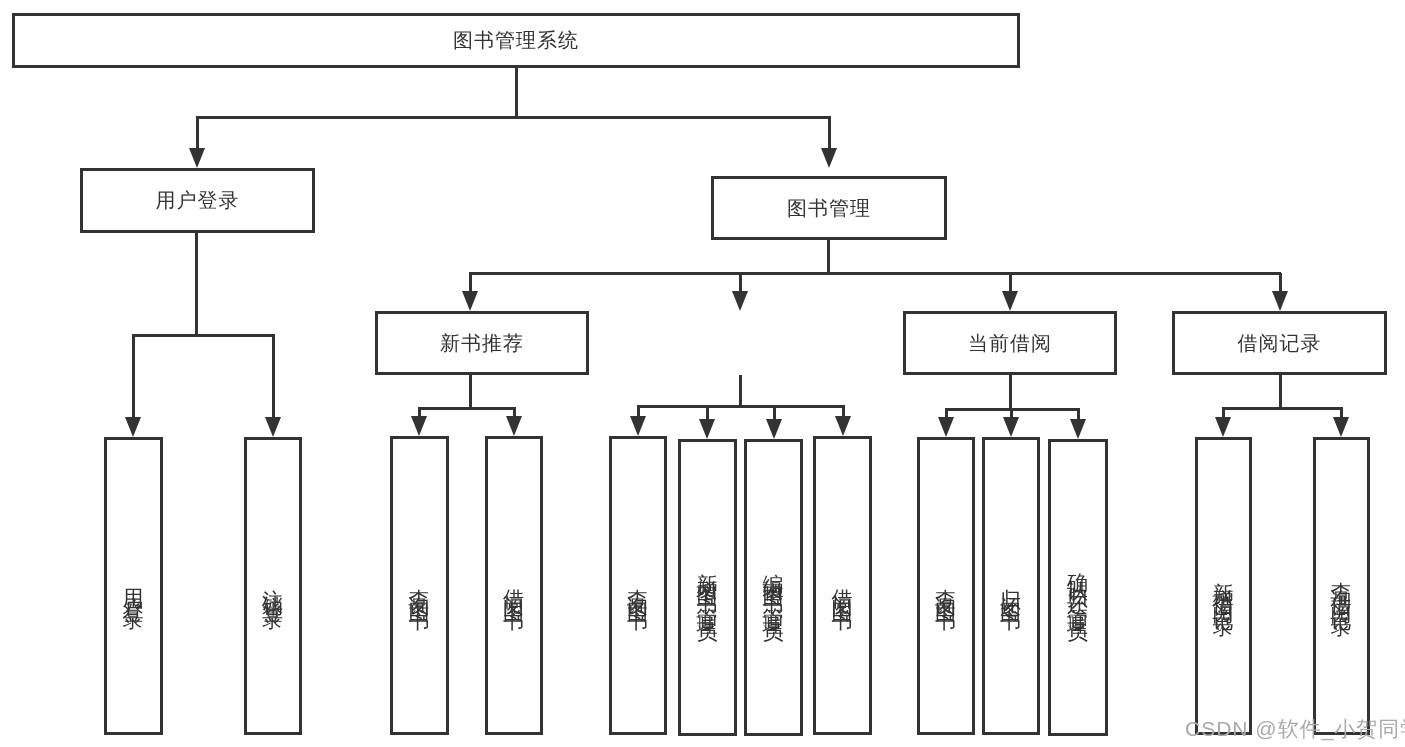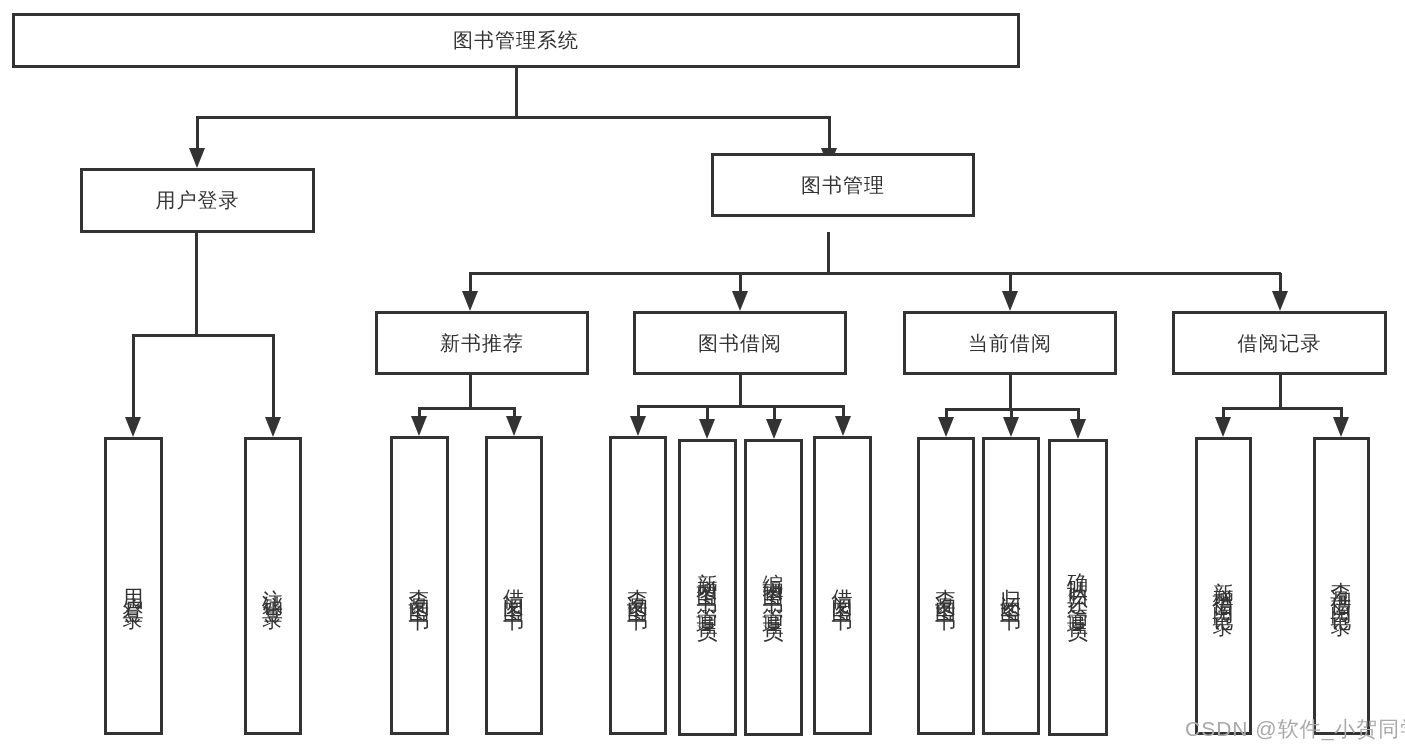--- a/index.html
+++ b/index.html
@@ -61,29 +61,26 @@
 
 <div class="canvas">
 
   <div class="box" style="left:12px;top:13px;width:1008px;height:55px">
     <span>图书管理系统</span>
   </div>
 
   <div class="box" style="left:80px;top:168px;width:235px;height:65px">
     <span>用户登录</span>
   </div>
-  <div class="box" style="left:711px;top:153px;width:264px;height:64px">
+  <div class="box" style="left:711px;top:176px;width:236px;height:64px">
     <span>图书管理</span>
   </div>
 
   <div class="box" style="left:375px;top:311px;width:214px;height:64px">
     <span>新书推荐</span>
-  </div>
-  <div class="box" style="left:633px;top:311px;width:214px;height:64px">
-    <span>图书借阅</span>
   </div>
   <div class="box" style="left:1172px;top:311px;width:215px;height:64px">
     <span>借阅记录</span>
   </div>
   <div class="box" style="left:903px;top:311px;width:214px;height:64px">
     <span>当前借阅</span>
   </div>
 
   <div class="box leaf" style="left:104px;top:437px;width:59px;height:298px">
     <span class="vtext">用户登录</span>

